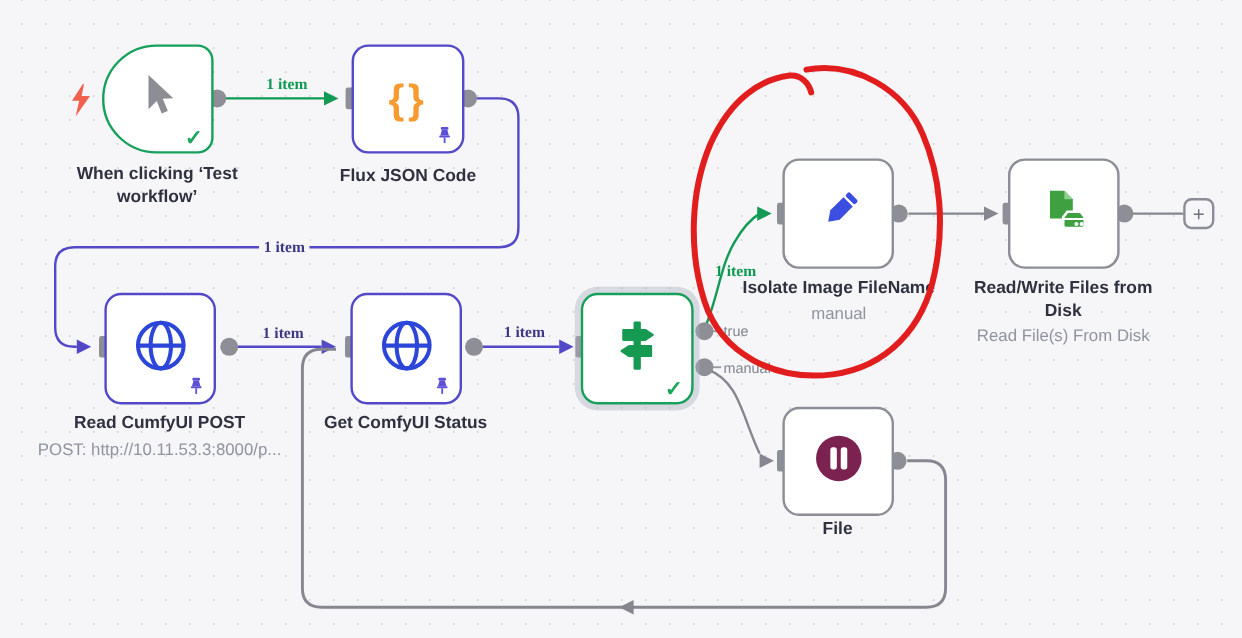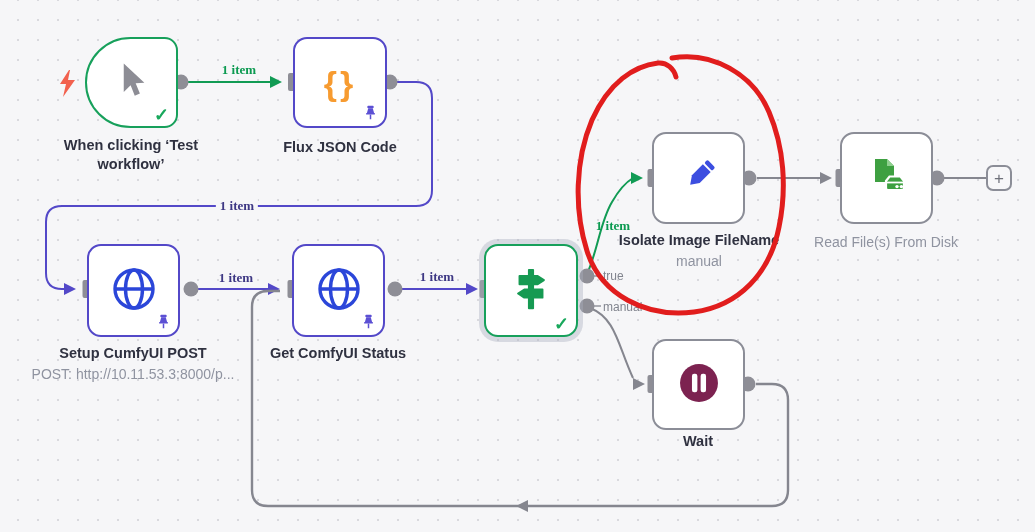--- a/index.html
+++ b/index.html
@@ -212,35 +212,36 @@
 
   <div class="plusbtn" style="left:986px;top:165px;">+</div>
 
   <div class="nlabel" style="left:340px;top:138px;width:170px;">
     <div class="nname">Flux JSON Code</div>
   </div>
   <div class="nlabel" style="left:131px;top:136px;width:175px;">
     <div class="nname">When clicking ‘Test workflow’</div>
   </div>
   <div class="nlabel" style="left:133px;top:344px;width:230px;">
-    <div class="nname">Setup CumfyUI POST</div>
+    <div class="nname">Read CumfyUI POST</div>
     <div class="nsub">POST: http://10.11.53.3:8000/p...</div>
   </div>
   <div class="nlabel" style="left:338px;top:344px;width:200px;">
     <div class="nname">Get ComfyUI Status</div>
   </div>
   <div class="nlabel" style="left:699px;top:231px;width:220px;">
     <div class="nname">Isolate Image FileName</div>
     <div class="nsub">manual</div>
   </div>
   <div class="nlabel" style="left:886px;top:231px;width:178px;">
+    <div class="nname">Read/Write Files from Disk</div>
     <div class="nsub">Read File(s) From Disk</div>
   </div>
   <div class="nlabel" style="left:698px;top:432px;width:120px;">
-    <div class="nname">Wait</div>
+    <div class="nname">File</div>
   </div>
 
   <span class="clabel green" style="left:239px;top:70px;">1 item</span>
   <span class="clabel indigo onLine" style="left:237px;top:206px;">1 item</span>
   <span class="clabel indigo" style="left:236px;top:278px;">1 item</span>
   <span class="clabel indigo" style="left:437px;top:277px;">1 item</span>
   <span class="clabel green" style="left:613px;top:226px;">1 item</span>
 
   <span class="branch" style="left:603px;top:276px;">true</span>
   <span class="branch" style="left:603px;top:307px;">manual</span>

